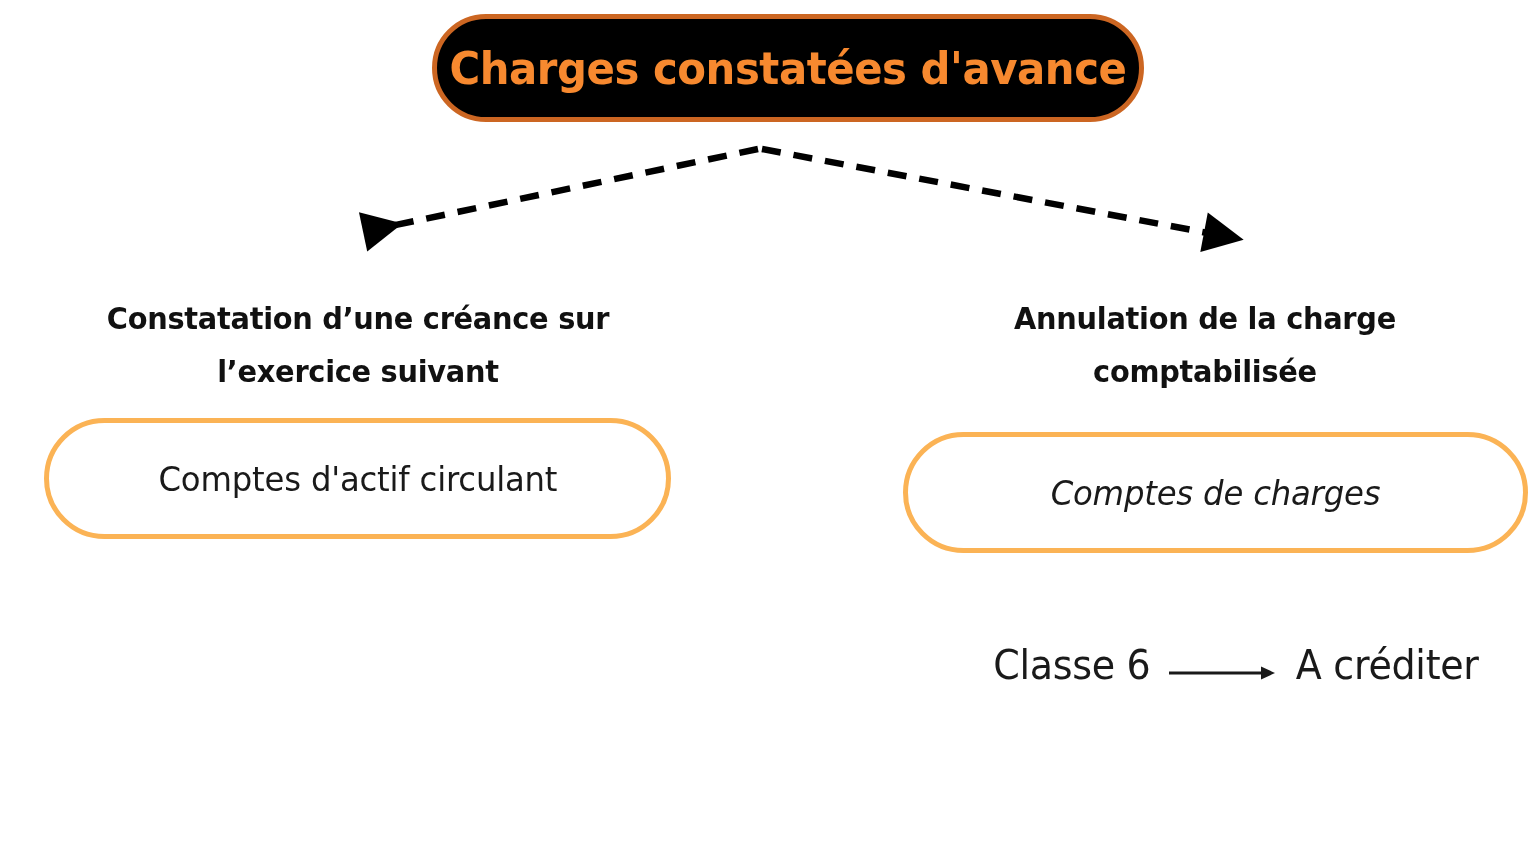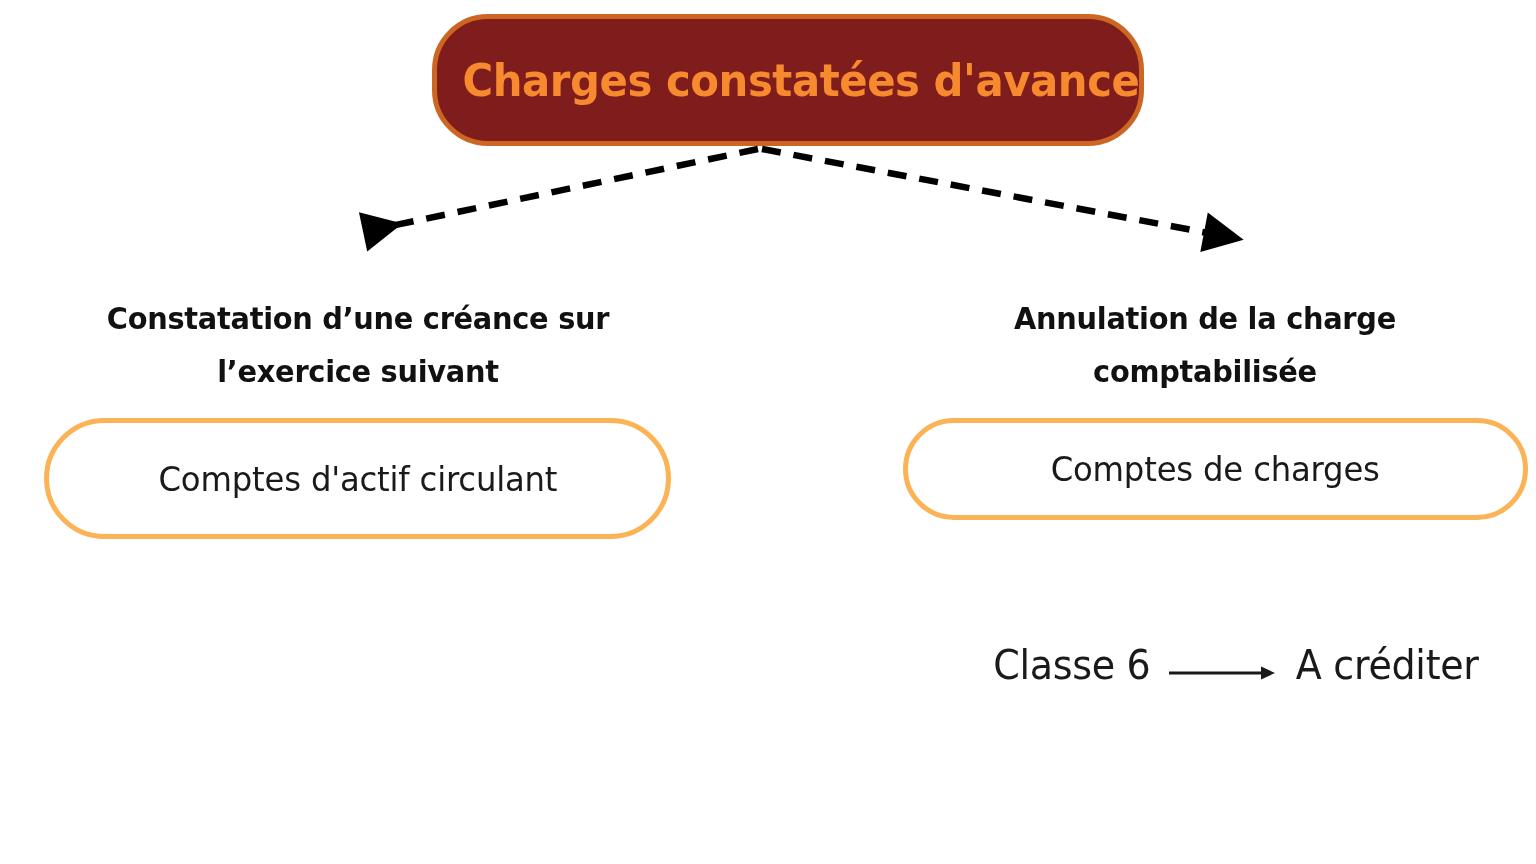--- a/index.html
+++ b/index.html
@@ -17,27 +17,28 @@
     background: #ffffff;
     overflow: hidden;
   }
 
   
   #title-box {
     position: absolute;
     left: 432px;
     top: 14px;
     width: 712px;
-    height: 132px;
+    height: 108px;
     box-sizing: border-box;
     border: 5px solid #cc6622;
     border-radius: 56px;
-    background: #7f1d1d;
+    background: #000000;
     display: flex;
     align-items: center;
+    justify-content: center;
   }
   #title-text {
     font-family: "DejaVu Sans", sans-serif;
     font-weight: bold;
     font-size: 45px;
     color: #f7892f;
     letter-spacing: -0.5px;
     white-space: nowrap;
     transform: scaleX(0.93);
   }
@@ -88,23 +89,24 @@
     text-align: right;
   }
   #pill-left {
     left: 44px;
     top: 418px;
     width: 627px;
     height: 121px;
   }
   #pill-right {
     left: 903px;
-    top: 418px;
+    top: 432px;
     width: 625px;
-    height: 102px;
+    height: 121px;
+    font-style: italic;
   }
   .pill-text {
     font-family: "DejaVu Sans", sans-serif;
     font-weight: normal;
     font-size: 34px;
     color: #1a1a1a;
     white-space: nowrap;
     letter-spacing: -0.2px;
     transform: scaleX(0.95);
   }

